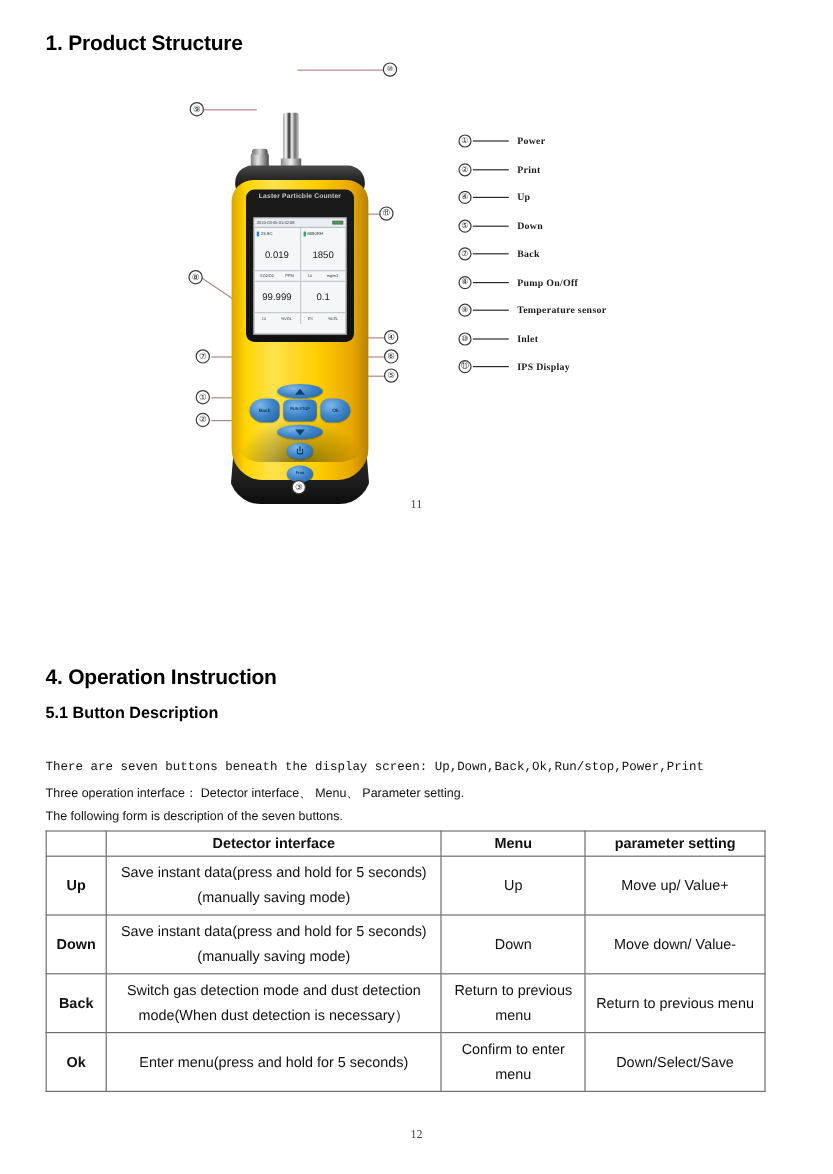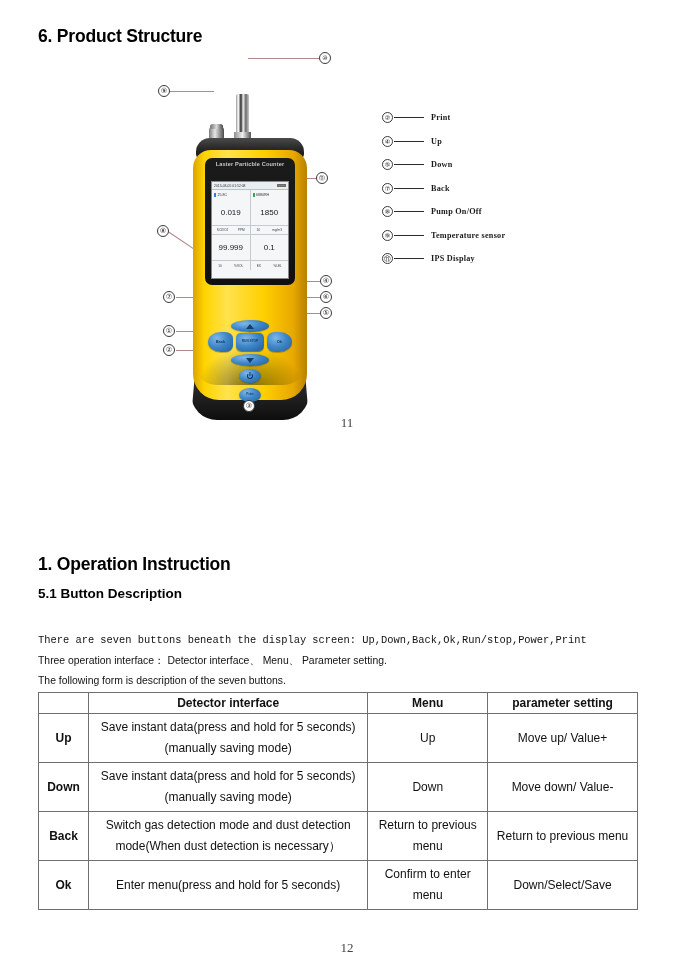--- a/index.html
+++ b/index.html
@@ -26,21 +26,21 @@
     font-size: 13.5px;
     font-weight: bold;
   }
 
   #sec4-title { position:absolute; left:38px; top:26px; }
 
   .page-num {
     position:absolute;
     width:100%;
     text-align:center;
-    font-size:13px;
+    font-size:10px;
     color:#444;
     font-family:"Liberation Serif", serif;
   }
 
   
   #device-figure {
     position:absolute;
     left:0; top:45px;
     width:694px; height:375px;
   }
@@ -356,21 +356,21 @@
   .cell-line { display:block; line-height:1.75; }
 
   #pgnum-11 { top:415px; }
   #pgnum-12 { top:940px; }
 </style>
 </head>
 <body>
 
 <div class="page">
 
-  <div class="h1" id="sec4-title">6. Product Structure</div>
+  <div class="h1" id="sec4-title">1. Product Structure</div>
 
   <div id="device-figure">
 
     <div class="lead" style="left:248px; top:13px; width:72px;"></div>
 
     <div class="lead" style="left:170px; top:46px; width:44px;"></div>
 
     <div class="lead" style="left:289px; top:133px; width:28px;"></div>
 
     <div class="lead" style="left:168px; top:186px; width:92px; transform:rotate(34deg);"></div>
@@ -475,20 +475,25 @@
     <div class="cnum" style="left:320px; top:246px;">⑥</div>
     <div class="cnum" style="left:320px; top:262px;">⑤</div>
     <div class="cnum" style="left:163px; top:246px;">⑦</div>
     <div class="cnum" style="left:163px; top:280px;">①</div>
     <div class="cnum" style="left:163px; top:299px;">②</div>
     <div class="cnum" style="left:243px; top:355px;">③</div>
   </div>
 
   <div id="legend">
     <div class="legend-item">
+      <span class="legend-num">①</span>
+      <span class="legend-dash"></span>
+      <span>Power</span>
+    </div>
+    <div class="legend-item">
       <span class="legend-num">②</span>
       <span class="legend-dash"></span>
       <span>Print</span>
     </div>
     <div class="legend-item">
       <span class="legend-num">④</span>
       <span class="legend-dash"></span>
       <span>Up</span>
     </div>
     <div class="legend-item">
@@ -503,34 +508,39 @@
     </div>
     <div class="legend-item">
       <span class="legend-num">⑧</span>
       <span class="legend-dash"></span>
       <span>Pump On/Off</span>
     </div>
     <div class="legend-item">
       <span class="legend-num">⑨</span>
       <span class="legend-dash"></span>
       <span>Temperature sensor</span>
+    </div>
+    <div class="legend-item">
+      <span class="legend-num">⑩</span>
+      <span class="legend-dash"></span>
+      <span>Inlet</span>
     </div>
     <div class="legend-item">
       <span class="legend-num">⑪</span>
       <span class="legend-dash"></span>
       <span>IPS Display</span>
     </div>
   </div>
 
   <div class="page-num" id="pgnum-11">11</div>
 </div>
 
 <div class="page">
 
-  <div class="h1" id="sec5-title">1. Operation Instruction</div>
+  <div class="h1" id="sec5-title">4. Operation Instruction</div>
   <div class="h2" id="sec51-title">5.1 Button Description</div>
 
   <div class="para" id="para1">There are seven buttons beneath the display screen: Up,Down,Back,Ok,Run/stop,Power,Print</div>
   <div class="para" id="para2">Three operation interface： Detector interface、 Menu、 Parameter setting.</div>
   <div class="para" id="para3">The following form is description of the seven buttons.</div>
 
   <table class="btn-table">
     <thead>
       <tr>
         <th class="key"></th>

